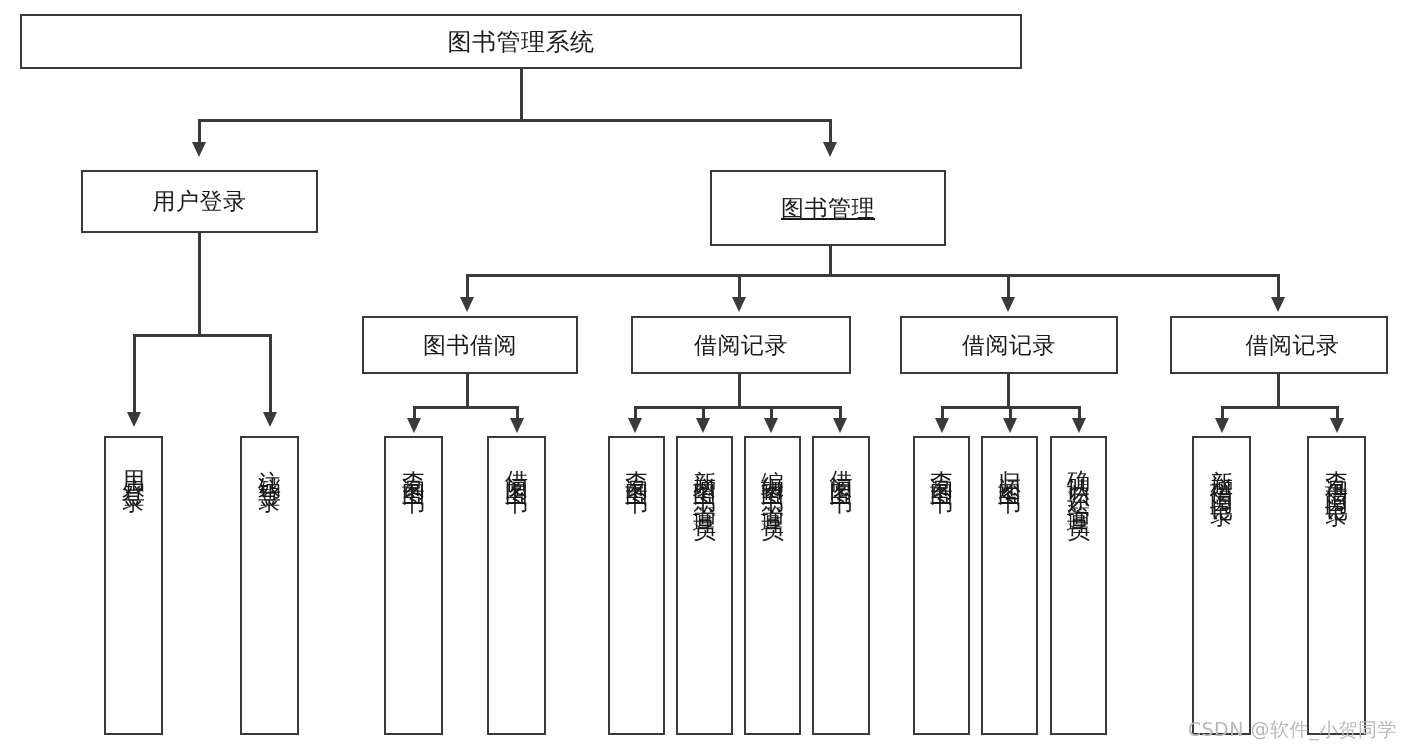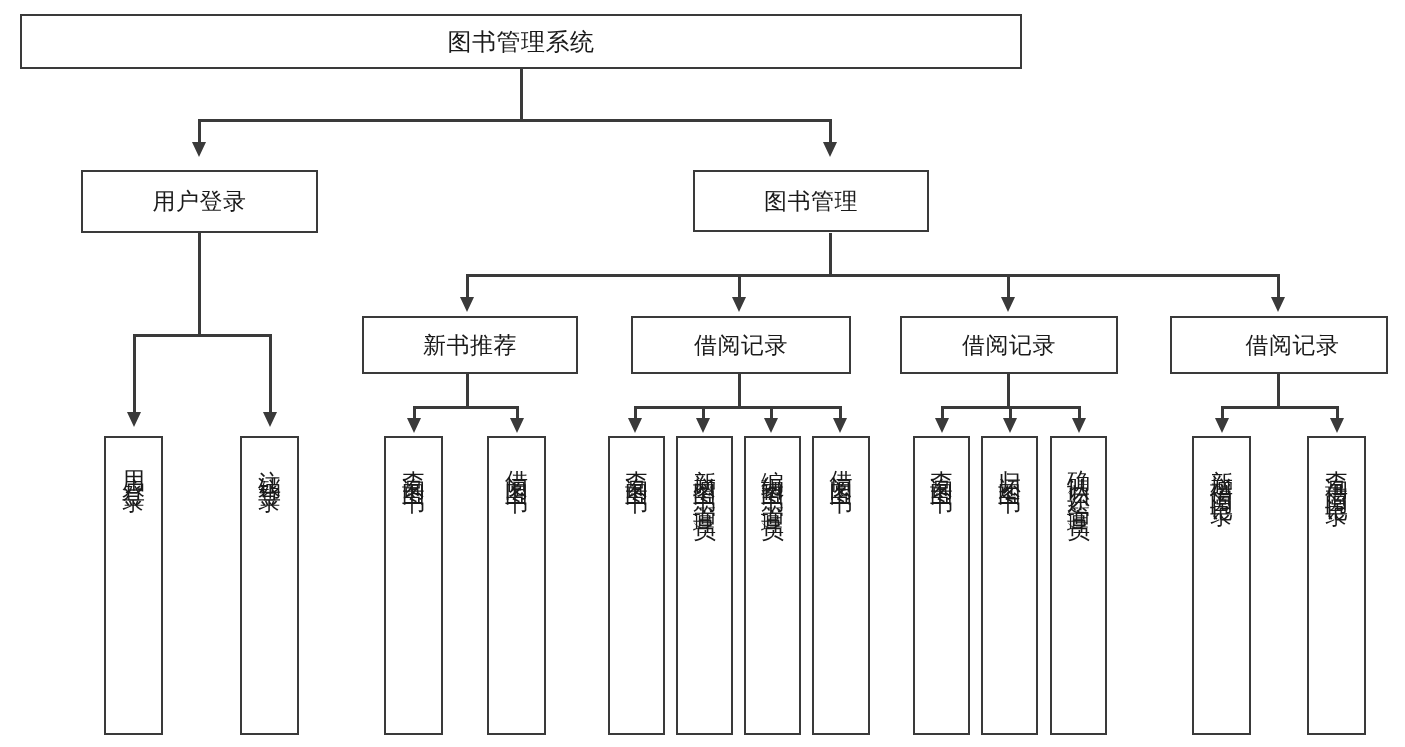--- a/index.html
+++ b/index.html
@@ -91,21 +91,21 @@
 
   <div class="ln v" style="left:198px;top:119px;height:25px;"></div>
   <div class="arw" style="left:192px;top:142px;"></div>
   <div class="ln v" style="left:829px;top:119px;height:25px;"></div>
   <div class="arw" style="left:823px;top:142px;"></div>
 
   <div class="node h" style="left:81px;top:170px;width:237px;height:63px;">
     <span class="lbl">用户登录</span>
   </div>
 
-  <div class="node h" style="left:693px;top:170px;width:236px;height:62px;">
+  <div class="node h" style="left:710px;top:170px;width:236px;height:76px;text-decoration:underline;">
     <span class="lbl">图书管理</span>
   </div>
 
   <div class="ln v" style="left:198px;top:233px;height:102px;"></div>
   <div class="ln h" style="left:133px;top:334px;width:138px;"></div>
   <div class="ln v" style="left:133px;top:334px;height:80px;"></div>
   <div class="arw" style="left:127px;top:412px;"></div>
   <div class="ln v" style="left:269px;top:334px;height:80px;"></div>
   <div class="arw" style="left:263px;top:412px;"></div>
 
@@ -118,21 +118,21 @@
   <div class="ln v" style="left:738px;top:274px;height:25px;"></div>
   <div class="arw" style="left:732px;top:297px;"></div>
 
   <div class="ln v" style="left:1007px;top:274px;height:25px;"></div>
   <div class="arw" style="left:1001px;top:297px;"></div>
 
   <div class="ln v" style="left:1277px;top:274px;height:25px;"></div>
   <div class="arw" style="left:1271px;top:297px;"></div>
 
   <div class="node h" style="left:362px;top:316px;width:216px;height:58px;">
-    <span class="lbl">新书推荐</span>
+    <span class="lbl">图书借阅</span>
   </div>
   <div class="node h" style="left:631px;top:316px;width:220px;height:58px;">
     <span class="lbl">借阅记录</span>
   </div>
   <div class="node h" style="left:900px;top:316px;width:218px;height:58px;">
     <span class="lbl">借阅记录</span>
   </div>
   <div class="node h" style="left:1170px;top:316px;width:218px;height:58px;padding-left:27px;">
     <span class="lbl">借阅记录</span>
   </div>
@@ -208,14 +208,15 @@
     <span class="lbl">确认归还（管理员）</span>
   </div>
 
   <div class="node v" style="left:1192px;top:436px;width:59px;height:299px;">
     <span class="lbl">新增借阅记录</span>
   </div>
   <div class="node v" style="left:1307px;top:436px;width:59px;height:299px;">
     <span class="lbl">查询借阅记录</span>
   </div>
 
+  <div id="watermark">CSDN @软件_小贺同学</div>
 
 </div>
 
 </body></html>

